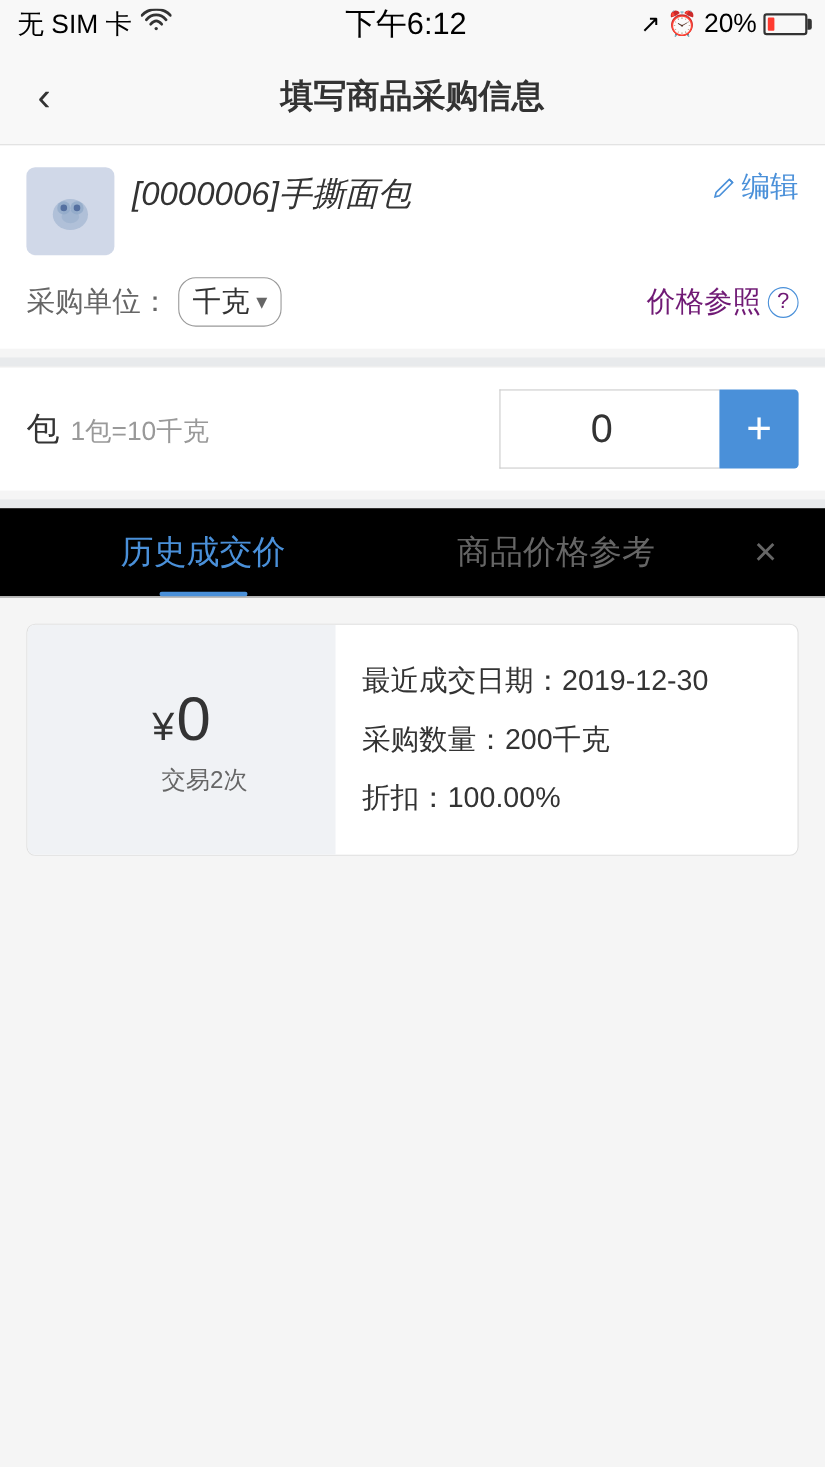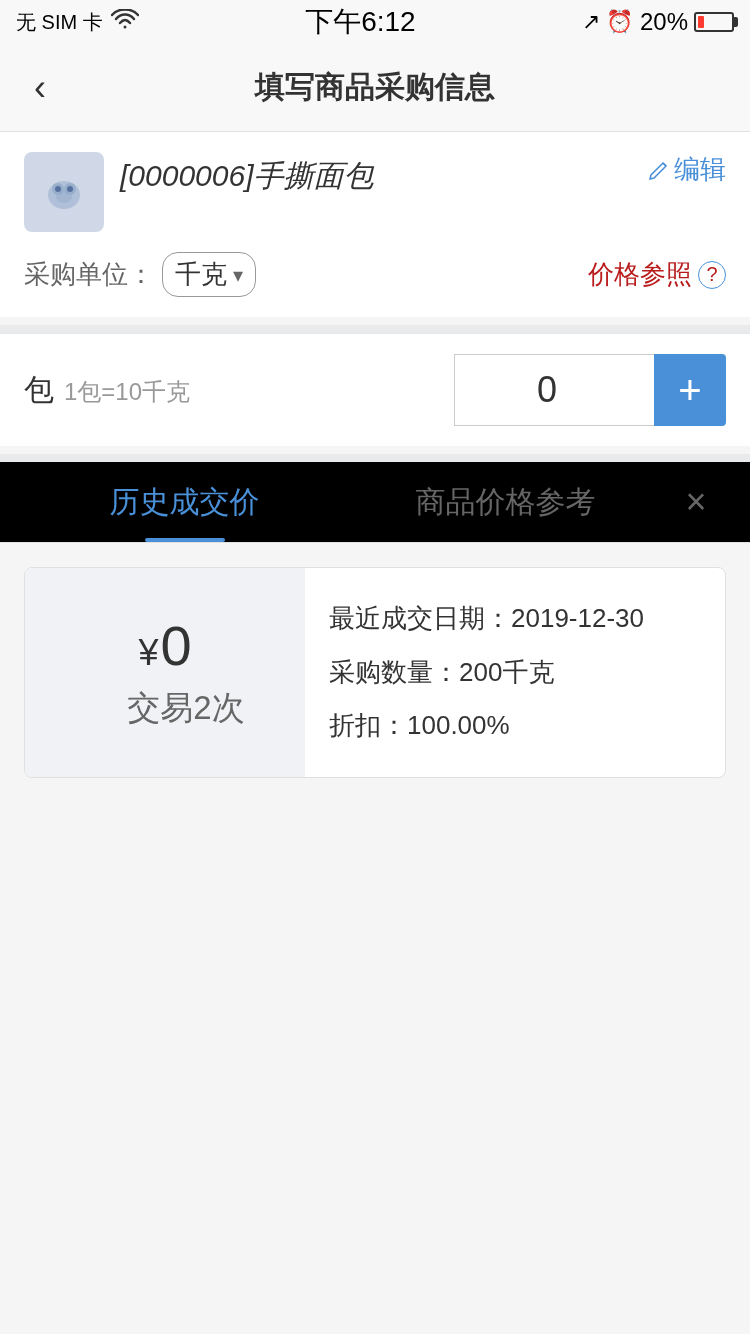--- a/index.html
+++ b/index.html
@@ -17,21 +17,21 @@
       width: 100%;
       height: 44px;
       background: #f8f8f8;
       display: flex;
       align-items: center;
       justify-content: space-between;
       padding: 0 16px;
       font-size: 26px;
       font-weight: 500;
     }
-    .status-left { display: flex; align-items: center; gap: 8px; font-size: 20px; }
+    .status-left { display: flex; align-items: center; gap: 8px; font-size: 24px; }
     .status-center { font-size: 28px; font-weight: 500; }
     .status-right { display: flex; align-items: center; gap: 6px; font-size: 24px; }
     .battery {
       width: 40px; height: 20px; border: 2px solid #333; border-radius: 3px; position: relative;
       display: flex; align-items: center; padding: 2px;
     }
     .battery::after {
       content: ''; position: absolute; right: -6px; top: 50%; transform: translateY(-50%);
       width: 4px; height: 10px; background: #333; border-radius: 0 2px 2px 0;
     }
@@ -125,21 +125,21 @@
       border: 1px solid #999;
       border-radius: 16px;
       padding: 4px 12px;
       font-size: 26px;
       color: #333;
       gap: 6px;
       cursor: pointer;
     }
     .price-ref {
       font-size: 26px;
-      color: #b91c1c;
+      color: #701a75;
       display: flex;
       align-items: center;
       gap: 6px;
       cursor: pointer;
       margin-left: 40px;
     }
 
     
     .quantity-row {
       width: 100%;
@@ -264,21 +264,21 @@
     .price-value {
       font-size: 56px;
       color: #333;
       font-weight: 300;
     }
     .price-currency {
       font-size: 36px;
       color: #333;
     }
     .price-trades {
-      font-size: 33px;
+      font-size: 22px;
       color: #666;
       margin-top: 8px;
       margin-left: 42px;
     }
     .price-right-panel {
       flex: 1;
       padding: 30px 24px;
       display: flex;
       flex-direction: column;
       justify-content: center;

